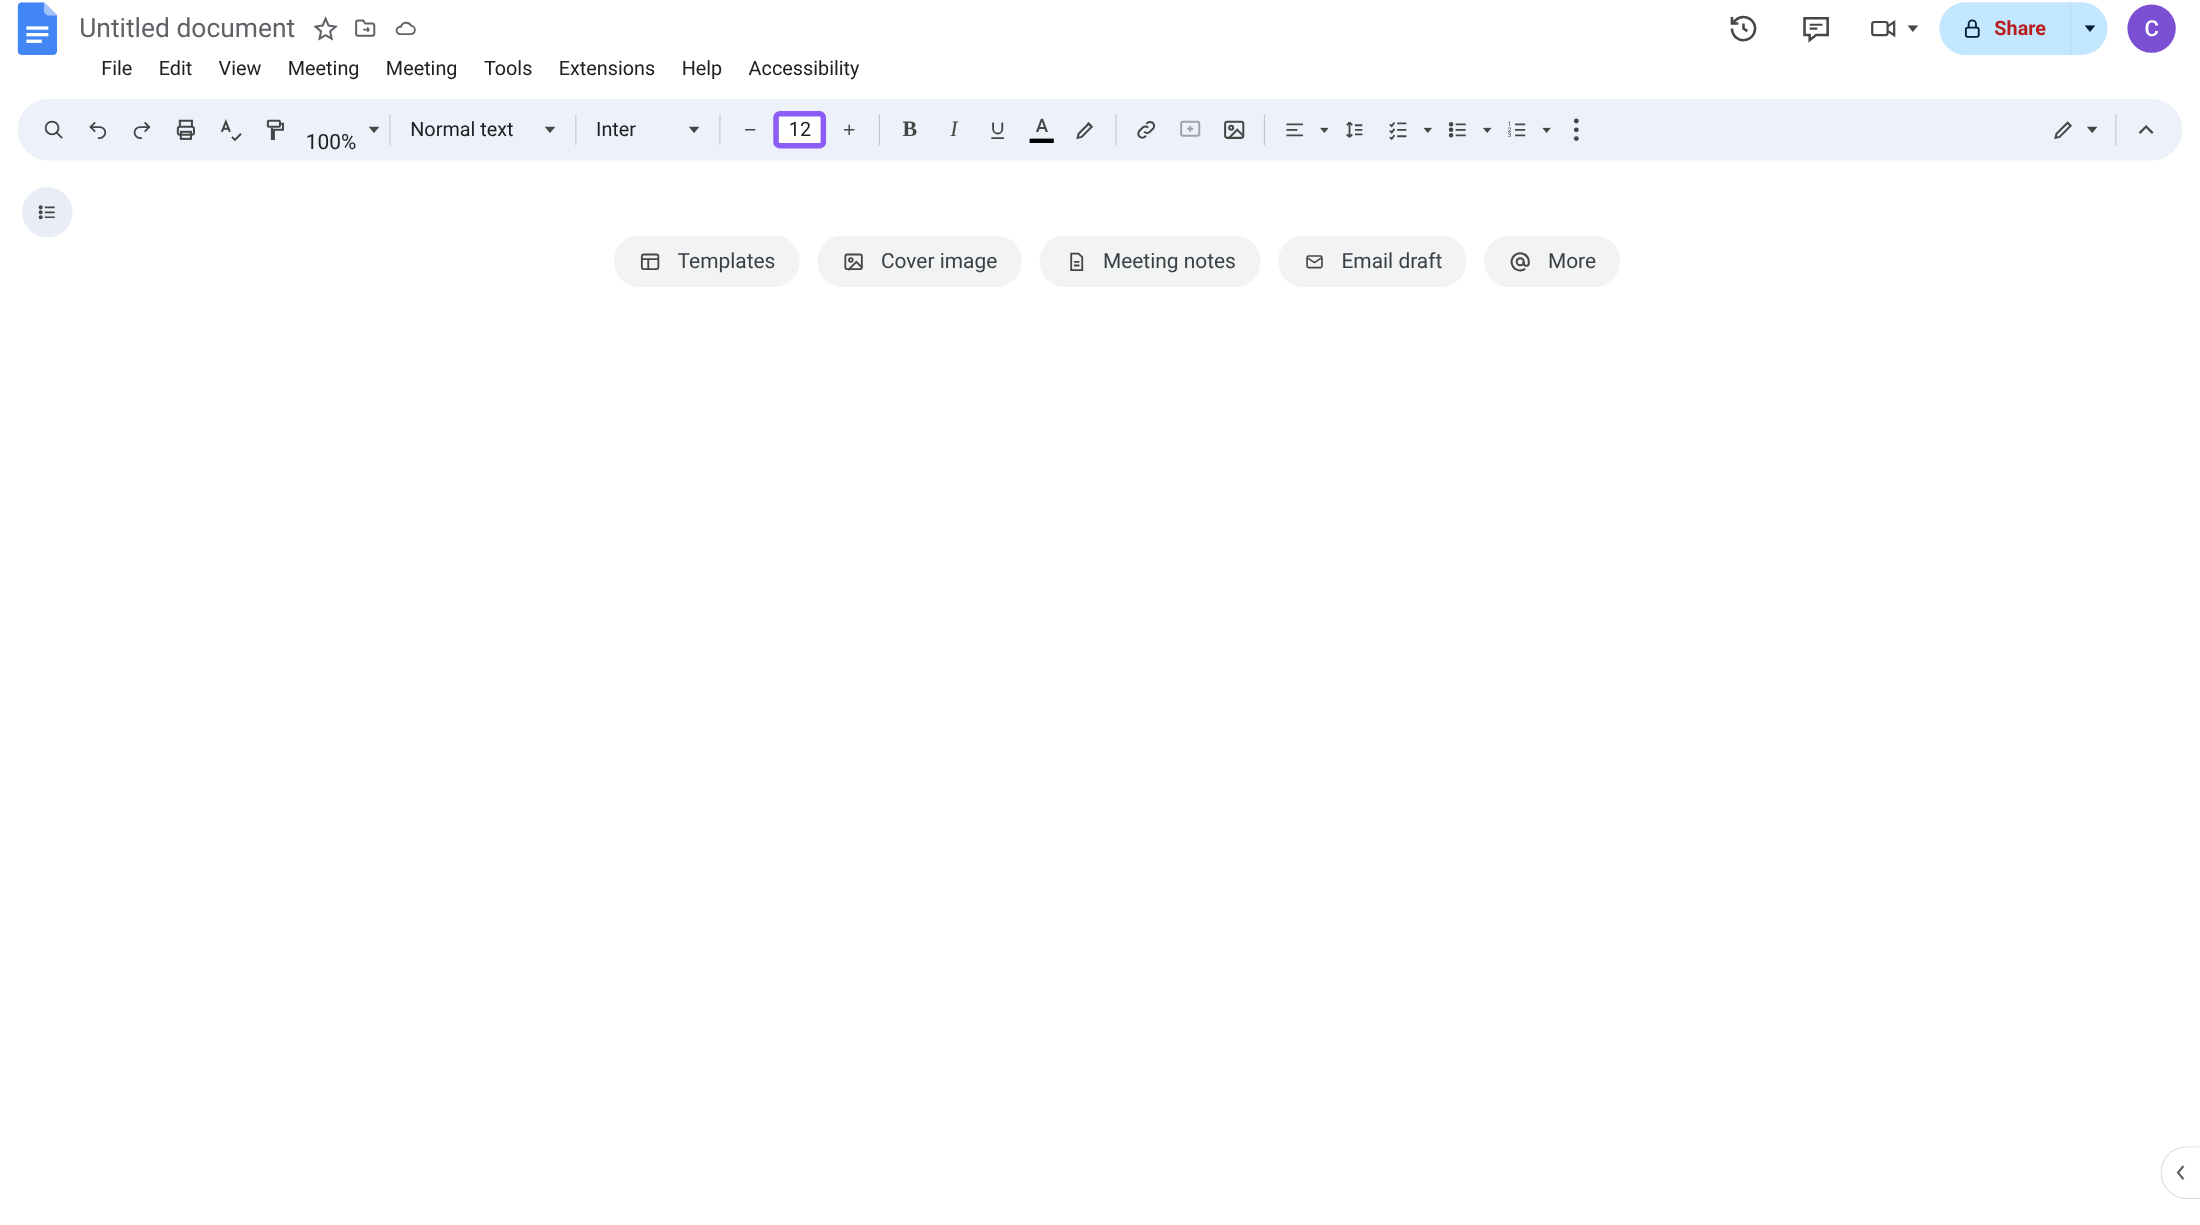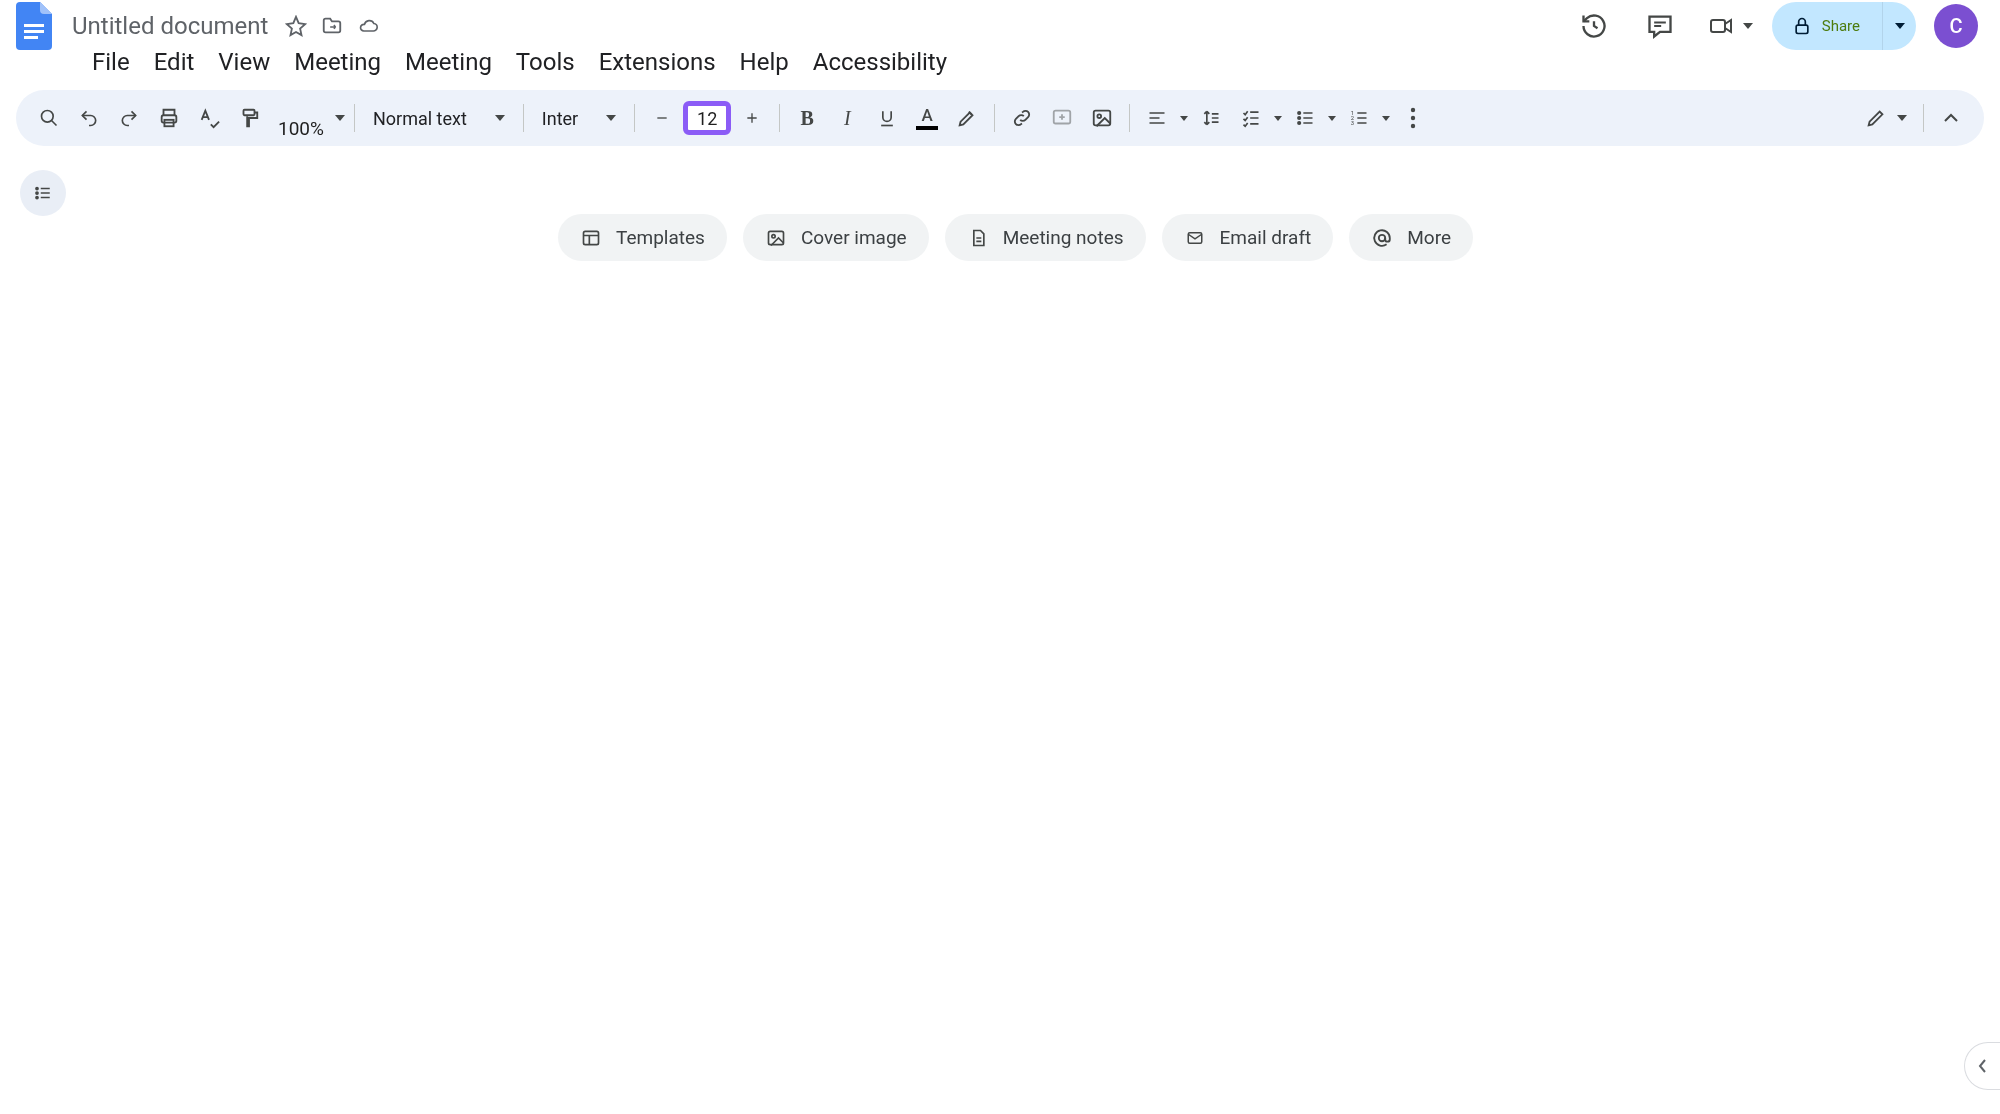--- a/index.html
+++ b/index.html
@@ -34,38 +34,38 @@
   .title-icons .icn { width: 24px; height: 24px; display:flex; align-items:center; justify-content:center; color:#5f6368; }
 
   .header-spacer { flex: 1; }
 
   .header-right { display: flex; align-items: center; gap: 18px; margin-right: 6px; }
   .hr-btn { width: 48px; height: 48px; display:flex; align-items:center; justify-content:center; border-radius:50%; color:#444746;}
   .meet-wrap { display:flex; align-items:center; gap:2px; }
 
   .share-group { display:flex; align-items:center; background:#c2e7ff; border-radius: 999px; height: 48px; }
   .share-btn { display:flex; align-items:center; gap:10px; padding: 0 22px 0 20px; height:100%; border-radius:999px 0 0 999px;}
-  .share-label { font-size: 15px; font-weight: 400; color:#4d7c0f; }
+  .share-label { font-size: 18px; font-weight: 700; color:#b91c1c; }
   .share-caret { width: 34px; height:100%; display:flex; align-items:center; justify-content:center; border-left: 1px solid rgba(0,0,0,0.08); border-radius: 0 999px 999px 0;}
 
   .avatar {
     width: 44px; height: 44px; border-radius: 50%;
     background: #7b4fd1; color: #fff;
     display:flex; align-items:center; justify-content:center;
     font-size: 20px; font-weight: 500;
   }
 
   
   .menubar {
     display:flex; align-items:center; gap: 4px;
     padding: 2px 0 6px 82px;
     height: 40px;
   }
   .menubar span {
-    font-size: 24px; color:#202124; padding: 4px 10px; border-radius:4px;
+    font-size: 18px; color:#202124; padding: 4px 10px; border-radius:4px;
   }
 
   
   .toolbar-wrap {
     margin: 6px 16px 0 16px;
     background: #edf2fa;
     border-radius: 999px;
     height: 56px;
     display:flex;
     align-items:center;
@@ -73,21 +73,21 @@
     gap: 2px;
   }
   .tb { width: 38px; height: 38px; display:flex; align-items:center; justify-content:center; color:#444746; border-radius:6px;}
   .tb.txt { width:auto; padding:0 8px; font-size:19px; color:#1f1f1f;margin-top:21px; }
   .tb.boldslot { font-weight:700; font-size:20px; font-family: "Times New Roman", serif;}
   .tb.italslot { font-style:italic; font-size:20px; font-family: "Times New Roman", serif;}
   .sep { width:1px; height:28px; background:#c4c7c5; margin: 0 6px; }
   .dd { width:12px; display:flex; align-items:center; justify-content:center;}
 
   .style-picker { display:flex; align-items:center; gap:28px; padding: 0 10px;}
-  .font-picker  { display:flex; align-items:center; gap:28px; padding: 0 10px;}
+  .font-picker  { display:flex; align-items:center; gap:48px; padding: 0 10px;}
 
   .font-size-box {
     width:48px; height:34px; border:5px solid #8b5cf6; border-radius:6px;
     display:flex; align-items:center; justify-content:center;
     background:#fff; font-size:18px; color:#1f1f1f;
   }
 
   .text-color-btn { display:flex; flex-direction:column; align-items:center; gap:2px;}
   .text-color-bar { width:22px; height:4px; background:#000; }
 

